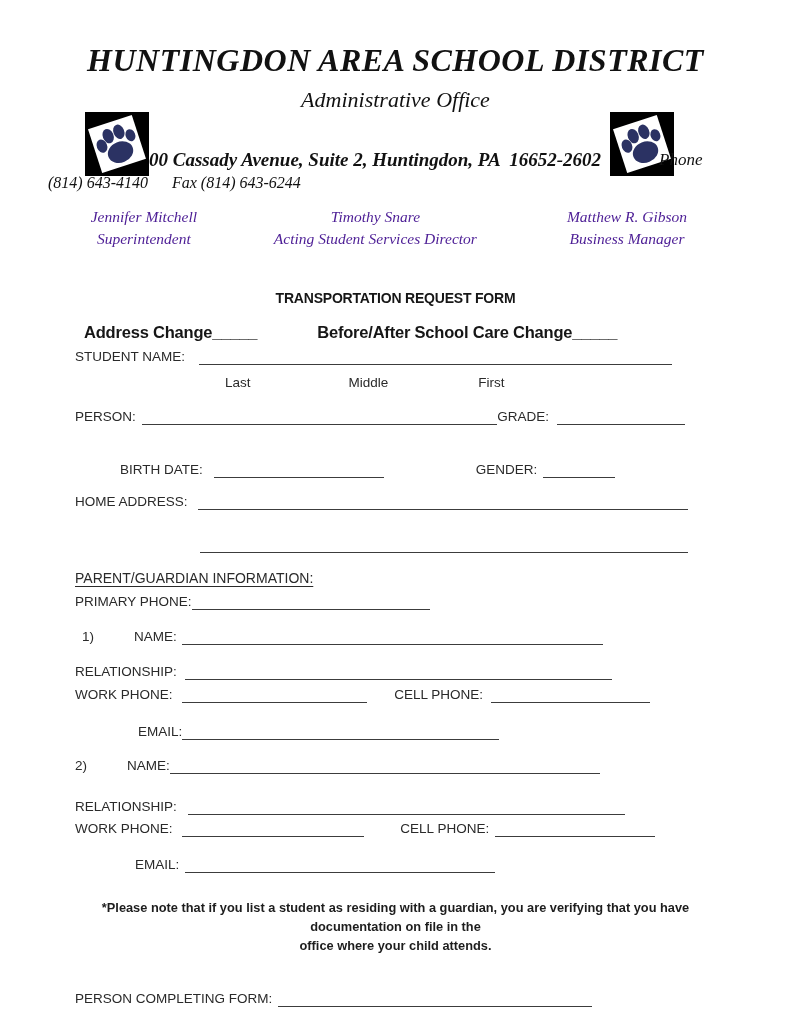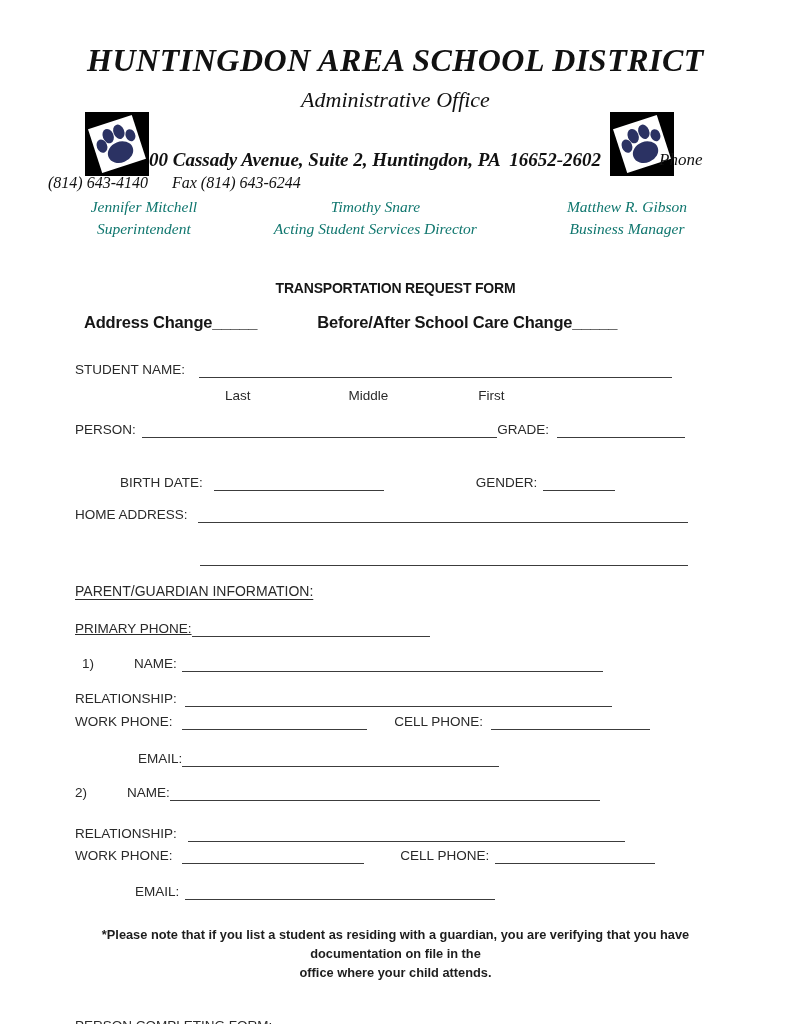--- a/index.html
+++ b/index.html
@@ -49,25 +49,25 @@
     white-space:pre;
   }
   .hdr-fax{
     margin-top:3px;
     padding-left:48px;padding-right:200px;
     font-family:"Liberation Serif",serif;
     font-style:italic;font-size:16px;color:#111;
     white-space:pre;
   }
   .staff-row{
-    margin-top:4px;
+    margin-top:14px;
     padding:0 60px 0 60px;
     display:flex;
     font-family:"Liberation Serif",serif;
-    font-style:italic;font-size:15.5px;color:#0f766e;
+    font-style:italic;font-size:15.5px;color:#4c1d95;
   }
   .staff-col{text-align:center;line-height:22px;}
   .staff-col.c1{width:25%;}
   .staff-col.c2{width:44%;}
   .staff-col.c3{width:31%;}
   
   .form-title{
     margin-top:40px;
     text-align:center;
     font-size:14px;font-weight:700;letter-spacing:-.2px;
@@ -167,21 +167,21 @@
   </div>
 
   <div class="form-title">TRANSPORTATION REQUEST FORM</div>
   <div class="change-row">
     <span>Address Change_____</span>
     <span>Before/After School Care Change_____</span>
   </div>
 
   <div class="fbody">
 
-    <div class="frow" style="margin-top:30px;">
+    <div class="frow" style="margin-top:7px;">
       <span class="lbl">STUDENT NAME:</span>
       <span class="line flex1" style="margin-left:14px;margin-right:44px;"></span>
     </div>
     <div class="name-parts">
       <span class="np-last">Last</span>
       <span class="np-middle">Middle</span>
       <span class="np-first">First</span>
     </div>
 
     <div class="frow" style="margin-top:19px;">
@@ -201,21 +201,21 @@
     <div class="frow" style="margin-top:16px;">
       <span class="lbl">HOME ADDRESS:</span>
       <span class="line flex1" style="margin-left:10px;margin-right:28px;"></span>
     </div>
     <div class="frow" style="margin-top:27px;">
       <span class="line flex1" style="margin-left:125px;margin-right:28px;"></span>
     </div>
 
     <div class="section-hd">PARENT/GUARDIAN INFORMATION:</div>
 
-    <div class="frow" style="margin-top:22px;text-decoration:underline;">
+    <div class="frow" style="margin-top:8px;">
       <span class="lbl">PRIMARY PHONE:</span>
       <span class="line" style="width:238px;"></span>
     </div>
 
     <div class="frow" style="margin-top:19px;">
       <span class="lbl" style="margin-left:7px;">1)</span>
       <span class="lbl" style="margin-left:40px;">NAME:</span>
       <span class="line flex1" style="margin-left:5px;margin-right:113px;"></span>
     </div>
     <div class="frow" style="margin-top:19px;">

